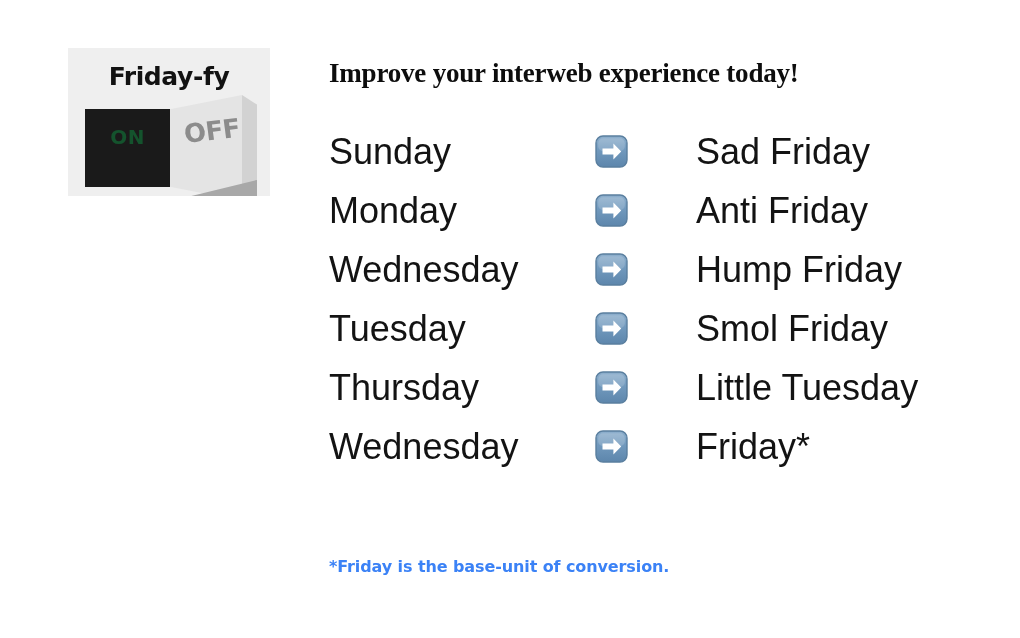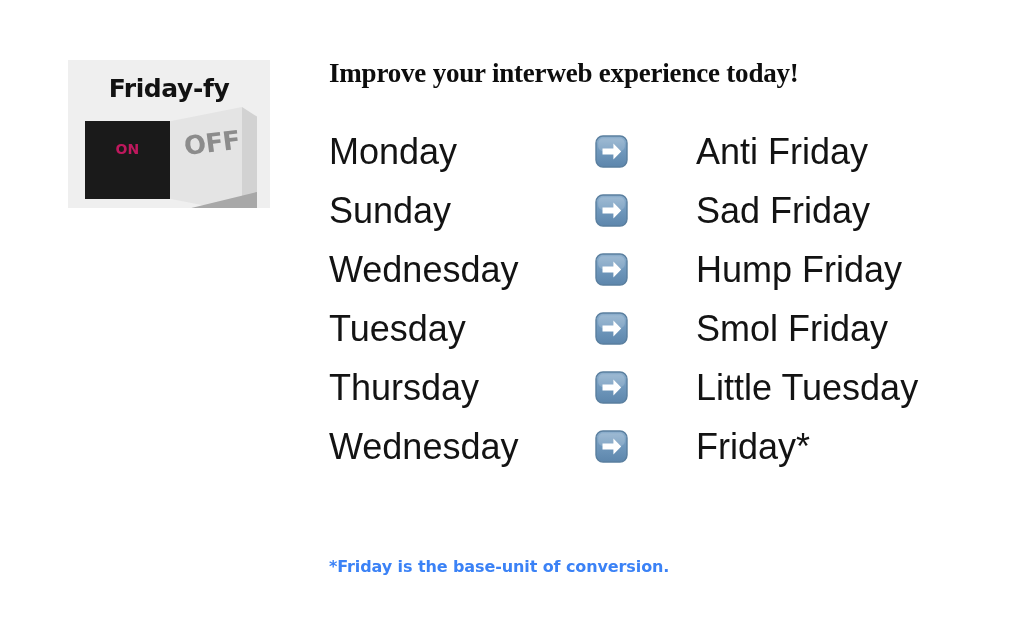--- a/index.html
+++ b/index.html
@@ -18,21 +18,20 @@
 
   
   #toggle-widget {
     position: absolute;
     left: 68px;
     top: 48px;
     width: 202px;
     height: 148px;
     background: #efefef;
     overflow: hidden;
-    margin-top: 12px;
   }
   #toggle-title {
     position: absolute;
     top: 14px;
     left: 0;
     width: 202px;
     text-align: center;
     font-family: "DejaVu Sans", sans-serif;
     font-weight: bold;
     font-size: 25px;
@@ -61,24 +60,24 @@
   }
   #switch-on-label {
     position: absolute;
     left: 0;
     top: 0;
     width: 85px;
     height: 56px;
     display: flex;
     align-items: center;
     justify-content: center;
-    color: #be185d;
+    color: #14532d;
     font-family: "DejaVu Sans", sans-serif;
     font-weight: bold;
-    font-size: 14px;
+    font-size: 20px;
     letter-spacing: 0.3px;
     z-index: 5;
   }
   
   #switch-off-face {
     position: absolute;
     left: 85px;
     top: -14px;
     width: 72px;
     height: 106px;
@@ -211,56 +210,56 @@
 
     <div id="switch-on-label">ON</div>
 
   </div>
 </div>
 
 <div id="headline">Improve your interweb experience today!</div>
 
 <div id="conversion-table">
     <div class="conv-row">
+      <div class="conv-day">Sunday</div>
+      <div class="conv-arrow">
+        <svg width="33" height="33" viewBox="0 0 33 33">
+          <defs>
+            <linearGradient id="arrGrad" x1="0" y1="0" x2="0" y2="1">
+              <stop offset="0%" stop-color="#8fb0cd"></stop>
+              <stop offset="45%" stop-color="#7199bd"></stop>
+              <stop offset="100%" stop-color="#5d86ac"></stop>
+            </linearGradient>
+          </defs>
+          <rect x="1" y="1" width="31" height="31" rx="7" ry="7" fill="url(#arrGrad)" stroke="#5a7f9f" stroke-width="1.4"></rect>
+          <rect x="3.2" y="3.2" width="26.6" height="13" rx="5" ry="5" fill="#ffffff" opacity="0.16"></rect>
+          <path d="M7.5 13.4 L18.4 13.4 L18.4 8.6 L26.2 16.5 L18.4 24.4 L18.4 19.6 L7.5 19.6 Z" fill="#ffffff"></path>
+        </svg>
+      </div>
+      <div class="conv-result">Sad Friday</div>
+    </div>
+    <div class="conv-row">
       <div class="conv-day">Monday</div>
       <div class="conv-arrow">
         <svg width="33" height="33" viewBox="0 0 33 33">
           <defs>
             <linearGradient id="arrGrad" x1="0" y1="0" x2="0" y2="1">
               <stop offset="0%" stop-color="#8fb0cd"></stop>
               <stop offset="45%" stop-color="#7199bd"></stop>
               <stop offset="100%" stop-color="#5d86ac"></stop>
             </linearGradient>
           </defs>
           <rect x="1" y="1" width="31" height="31" rx="7" ry="7" fill="url(#arrGrad)" stroke="#5a7f9f" stroke-width="1.4"></rect>
           <rect x="3.2" y="3.2" width="26.6" height="13" rx="5" ry="5" fill="#ffffff" opacity="0.16"></rect>
           <path d="M7.5 13.4 L18.4 13.4 L18.4 8.6 L26.2 16.5 L18.4 24.4 L18.4 19.6 L7.5 19.6 Z" fill="#ffffff"></path>
         </svg>
       </div>
       <div class="conv-result">Anti Friday</div>
     </div>
     <div class="conv-row">
-      <div class="conv-day">Sunday</div>
-      <div class="conv-arrow">
-        <svg width="33" height="33" viewBox="0 0 33 33">
-          <defs>
-            <linearGradient id="arrGrad" x1="0" y1="0" x2="0" y2="1">
-              <stop offset="0%" stop-color="#8fb0cd"></stop>
-              <stop offset="45%" stop-color="#7199bd"></stop>
-              <stop offset="100%" stop-color="#5d86ac"></stop>
-            </linearGradient>
-          </defs>
-          <rect x="1" y="1" width="31" height="31" rx="7" ry="7" fill="url(#arrGrad)" stroke="#5a7f9f" stroke-width="1.4"></rect>
-          <rect x="3.2" y="3.2" width="26.6" height="13" rx="5" ry="5" fill="#ffffff" opacity="0.16"></rect>
-          <path d="M7.5 13.4 L18.4 13.4 L18.4 8.6 L26.2 16.5 L18.4 24.4 L18.4 19.6 L7.5 19.6 Z" fill="#ffffff"></path>
-        </svg>
-      </div>
-      <div class="conv-result">Sad Friday</div>
-    </div>
-    <div class="conv-row">
       <div class="conv-day">Wednesday</div>
       <div class="conv-arrow">
         <svg width="33" height="33" viewBox="0 0 33 33">
           <defs>
             <linearGradient id="arrGrad" x1="0" y1="0" x2="0" y2="1">
               <stop offset="0%" stop-color="#8fb0cd"></stop>
               <stop offset="45%" stop-color="#7199bd"></stop>
               <stop offset="100%" stop-color="#5d86ac"></stop>
             </linearGradient>
           </defs>

